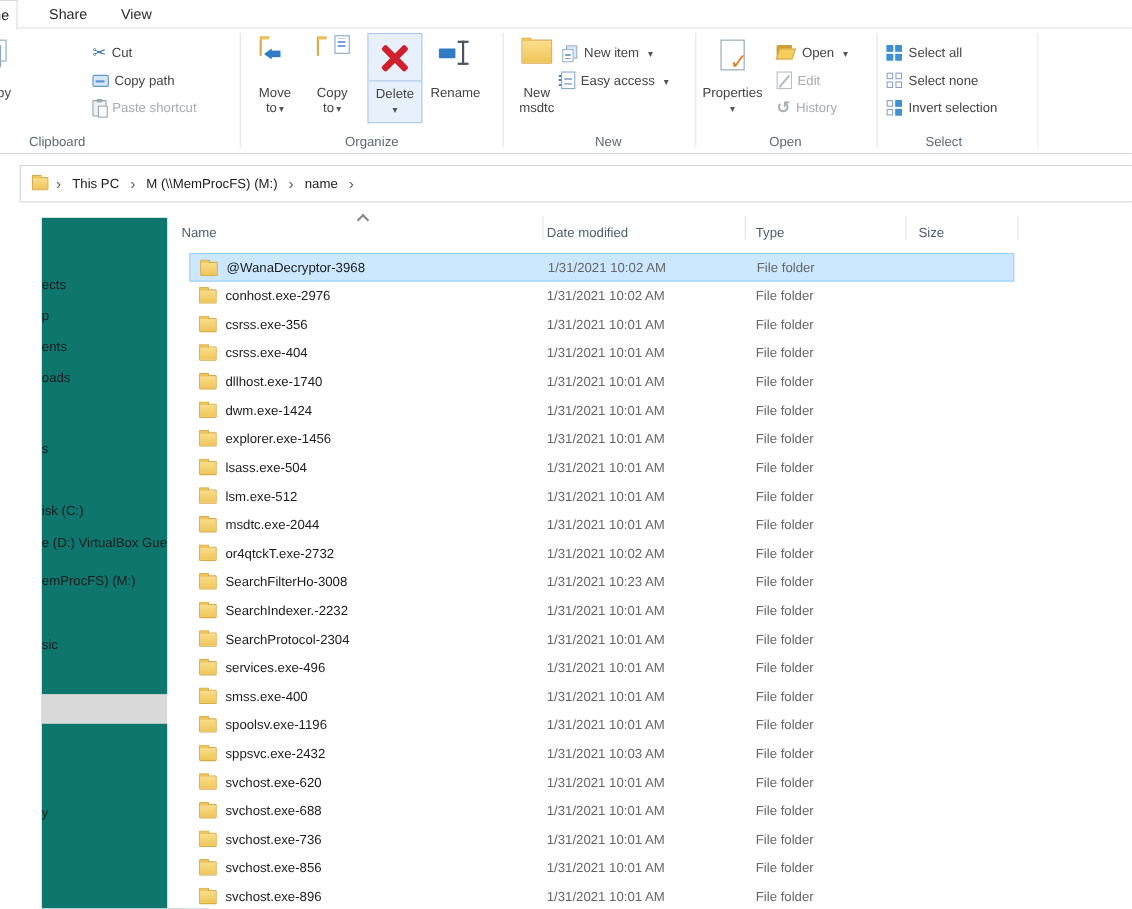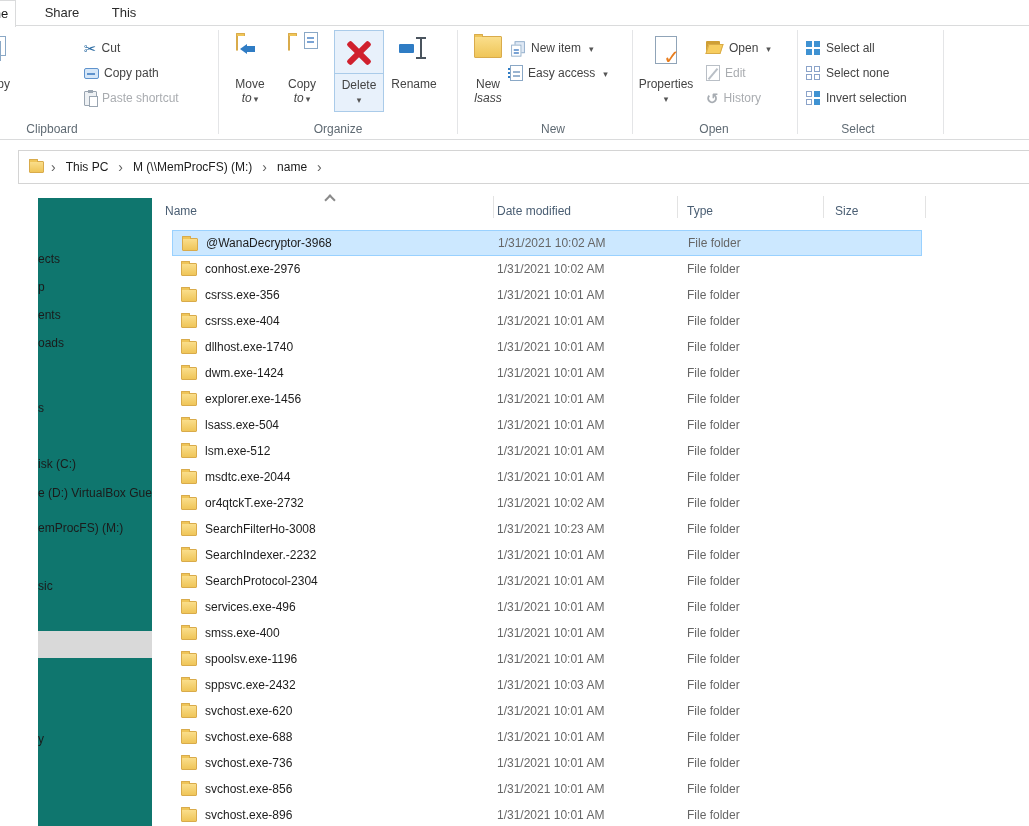--- a/index.html
+++ b/index.html
@@ -14,21 +14,21 @@
   .tab-active{left:-34px;width:50px;height:27px;background:#fff;border:1px solid #dadbdc;border-bottom:none;box-sizing:border-box;z-index:2;color:#1a1a1a;}
   .tab-share{left:36px;width:52px;}
   .tab-view{left:98px;width:52px;}
   
   .ribbon{position:absolute;left:0;top:26px;width:100%;height:114px;background:#fff;border-bottom:1px solid #dadbdc;box-sizing:border-box;}
   .rdiv{position:absolute;top:4px;height:104px;width:1px;background:#e4e5e7;}
   .glabel{position:absolute;top:96px;height:14px;line-height:14px;transform:translateX(-50%);color:#5f6a73;font-size:12px;white-space:nowrap;}
   .lbtn{position:absolute;top:4px;height:82px;}
   .lbtn .ic{position:absolute;top:6px;left:50%;transform:translateX(-50%);}
   .lbtn .lbl1,.lbtn .lbl2{position:absolute;left:-6px;right:-6px;text-align:center;color:#444;font-size:12px;line-height:13px;white-space:nowrap;}
-  .lbtn .lbl1{top:48px;} .lbtn .lbl2{top:62px;font-style:italic;}
+  .lbtn .lbl1{top:48px;} .lbtn .lbl2{top:62px;}
   .btn-delete{background:#e8f1fb;border:1px solid #aacbe9;box-sizing:border-box;}
   .btn-delete::after{content:"";position:absolute;left:0;right:0;top:42px;height:1px;background:#aacbe9;}
   .sbtn{position:absolute;height:20px;display:flex;align-items:center;gap:5px;color:#444;white-space:nowrap;}
   .r1{top:12px}.r2{top:37px}.r3{top:62px}
   .disabled{color:#a9acb0;}
   .drop::after{content:"▾";font-size:9px;color:#555;margin-left:3px;}
   .lbl2 .drop::after{margin-left:2px;}
   .caret-only::after{content:"▾";font-size:9px;color:#555;}
   
   .folder{position:relative;background:linear-gradient(180deg,#fade8b,#efc558);border:1px solid #d9ab4b;border-radius:1px;box-sizing:border-box;}
@@ -121,21 +121,21 @@
   .c-name{left:33px;color:#1c1c1c;}
   .c-date{left:325px;color:#666;}
   .c-type{left:515px;color:#666;}
 </style>
 </head>
 <body>
 
 <div class="tabbar">
   <div class="tab tab-active">Home</div>
   <div class="tab tab-share">Share</div>
-  <div class="tab tab-view">This</div>
+  <div class="tab tab-view">View</div>
 </div>
 
 <div class="ribbon">
 
   <div class="lbtn" style="left:-30px;width:52px;">
     <span class="ic icon-pages"></span>
     <span class="lbl1">Copy</span>
   </div>
   <div class="sbtn r1" style="left:84px;">
     <span class="icon-cut">✂</span>
@@ -179,21 +179,21 @@
     <span class="ic icon-delete-x"></span>
     <span class="lbl1">Delete</span>
     <span class="lbl2"><span class="caret-only"></span></span>
   </div>
 
   <div class="rdiv" style="left:457px;"></div>
 
   <div class="lbtn" style="left:462px;width:52px;">
     <span class="ic folder f-big"></span>
     <span class="lbl1">New</span>
-    <span class="lbl2">lsass</span>
+    <span class="lbl2">msdtc</span>
   </div>
   <div class="sbtn r1" style="left:510px;justify-content:center;">
     <span class="icon-newitem"></span>
     <span>New item</span>
     <span class="drop"></span>
   </div>
   <div class="sbtn r2" style="left:510px;">
     <span class="icon-easy"></span>
     <span>Easy access</span>
     <span class="drop"></span>

